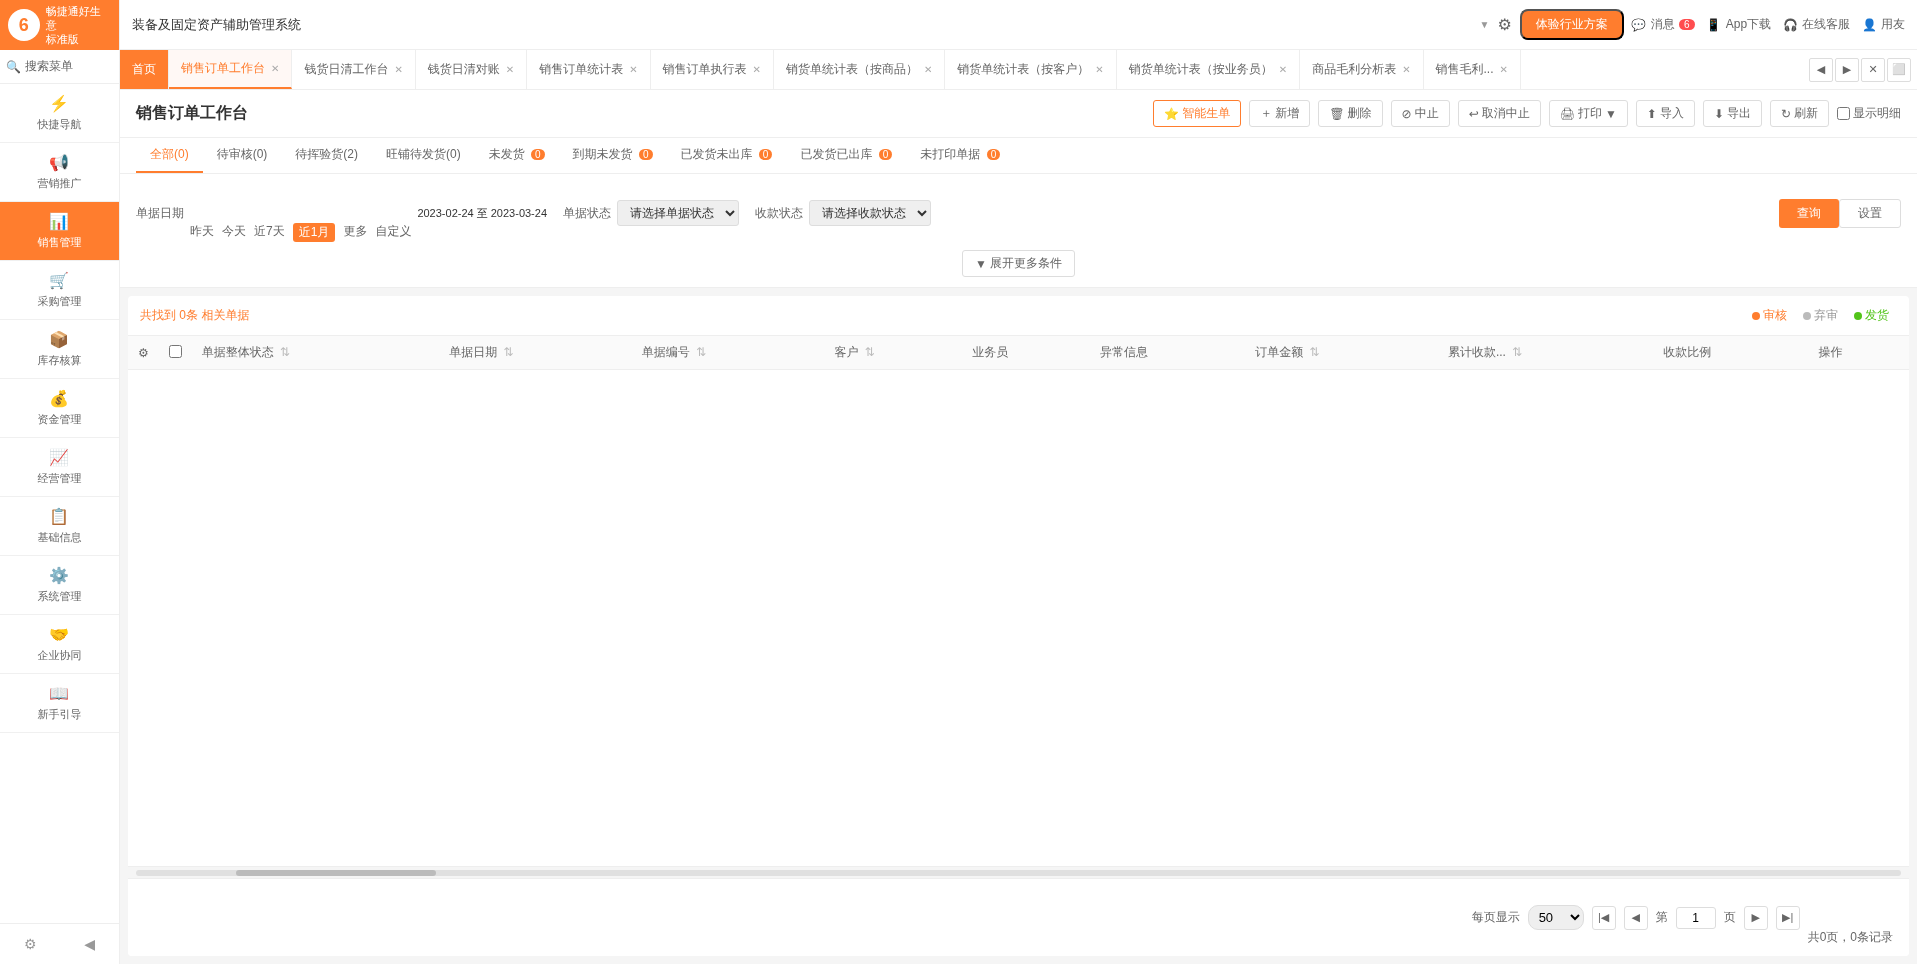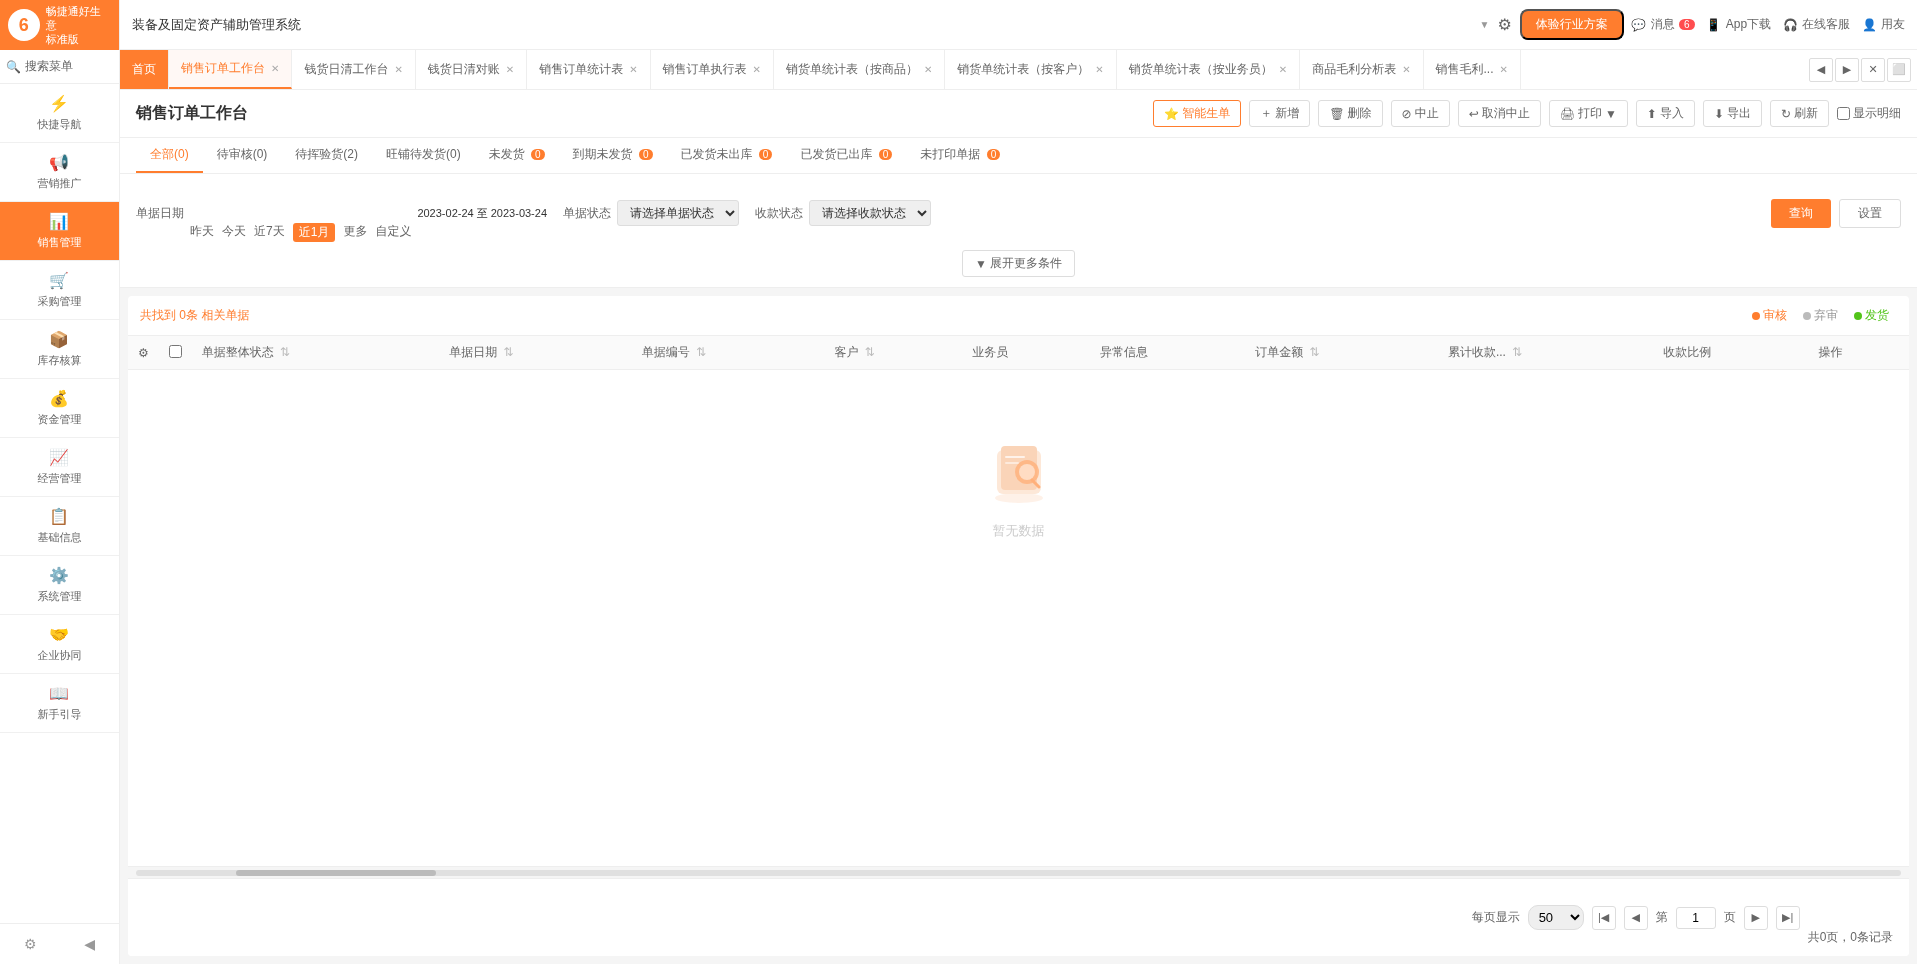--- a/index.html
+++ b/index.html
@@ -358,21 +358,21 @@
           <select class="filter-select">
             <option>请选择单据状态</option>
           </select>
         </div>
         <div class="filter-item">
           <span class="filter-label">收款状态</span>
           <select class="filter-select">
             <option>请选择收款状态</option>
           </select>
         </div>
-        <div style="margin-left:auto;display:flex;gap:8px;">
+        <div style="margin-left:auto;display:flex;gap:0;">
           <button class="query-btn">查询</button>
           <button class="set-btn">设置</button>
         </div>
       </div>
       <div class="filter-row-2">
         <button class="expand-btn">
           <span>▼</span>
           <span>展开更多条件</span>
         </button>
       </div>
@@ -432,33 +432,20 @@
                 累计收款... <span class="sort-icon">⇅</span>
               </th>
               <th>收款比例</th>
               <th>操作</th>
             </tr>
           </thead>
           <tbody id="table-body">
           </tbody>
         </table>
 
-        <div class="empty-state" style="padding:60px 0;">
-          <svg class="empty-icon" width="80" height="80" viewBox="0 0 80 80">
-            <ellipse cx="40" cy="68" rx="24" ry="5" fill="#fde8d8" opacity="0.6"></ellipse>
-            <rect x="18" y="20" width="44" height="44" rx="6" fill="#fde8d8"></rect>
-            <rect x="22" y="16" width="36" height="44" rx="4" fill="#fad4b8"></rect>
-            <circle cx="48" cy="42" r="12" fill="#ffb07a" opacity="0.8"></circle>
-            <circle cx="48" cy="42" r="8" fill="#fff" opacity="0.5"></circle>
-            <line x1="53" y1="50" x2="60" y2="57" stroke="#ffb07a" stroke-width="3" stroke-linecap="round"></line>
-            <rect x="26" y="26" width="20" height="2" rx="1" fill="#fff" opacity="0.7"></rect>
-            <rect x="26" y="32" width="14" height="2" rx="1" fill="#fff" opacity="0.5"></rect>
-          </svg>
-          <span class="empty-text">暂无数据</span>
-        </div>
       </div>
 
       <div class="scrollbar-area">
         <div class="scrollbar-track">
           <div class="scrollbar-thumb"></div>
         </div>
       </div>
 
       <div class="pagination">
         <span class="page-size-label">每页显示</span>

